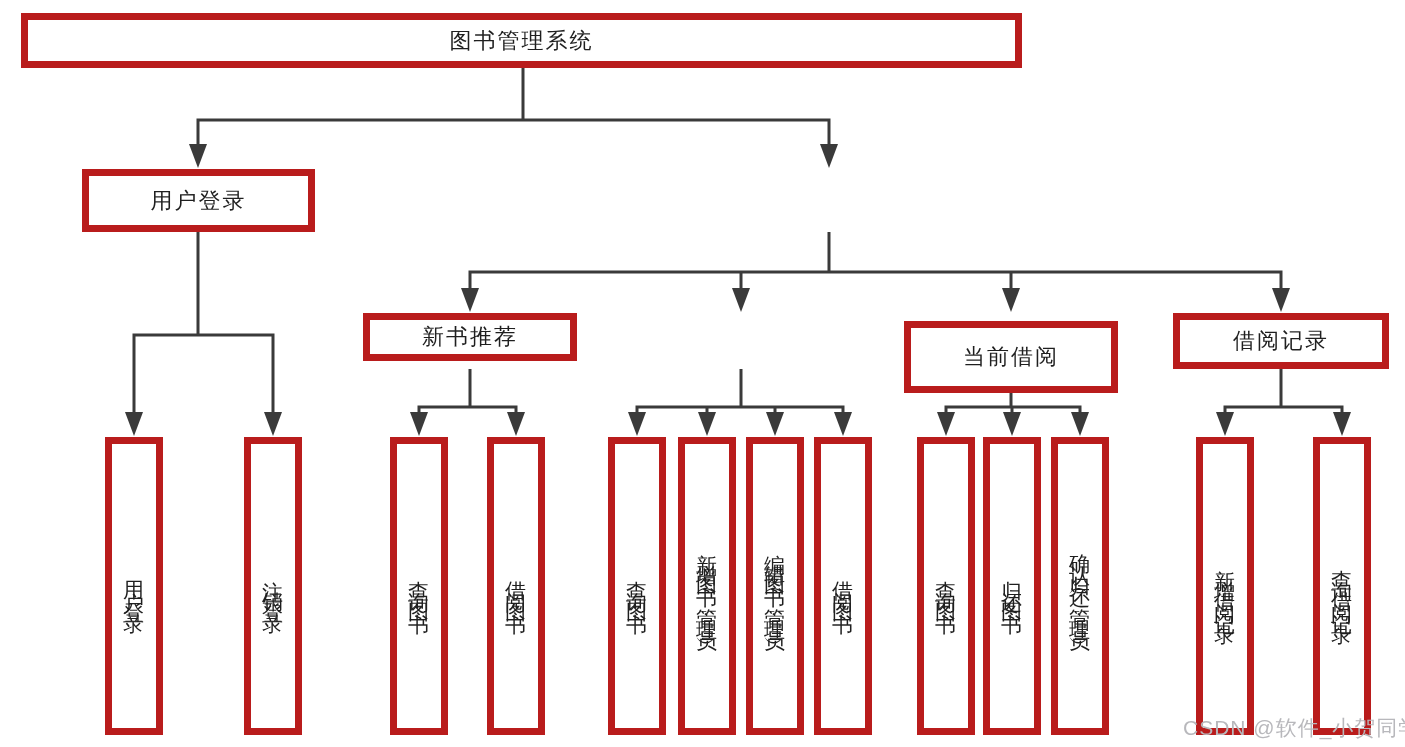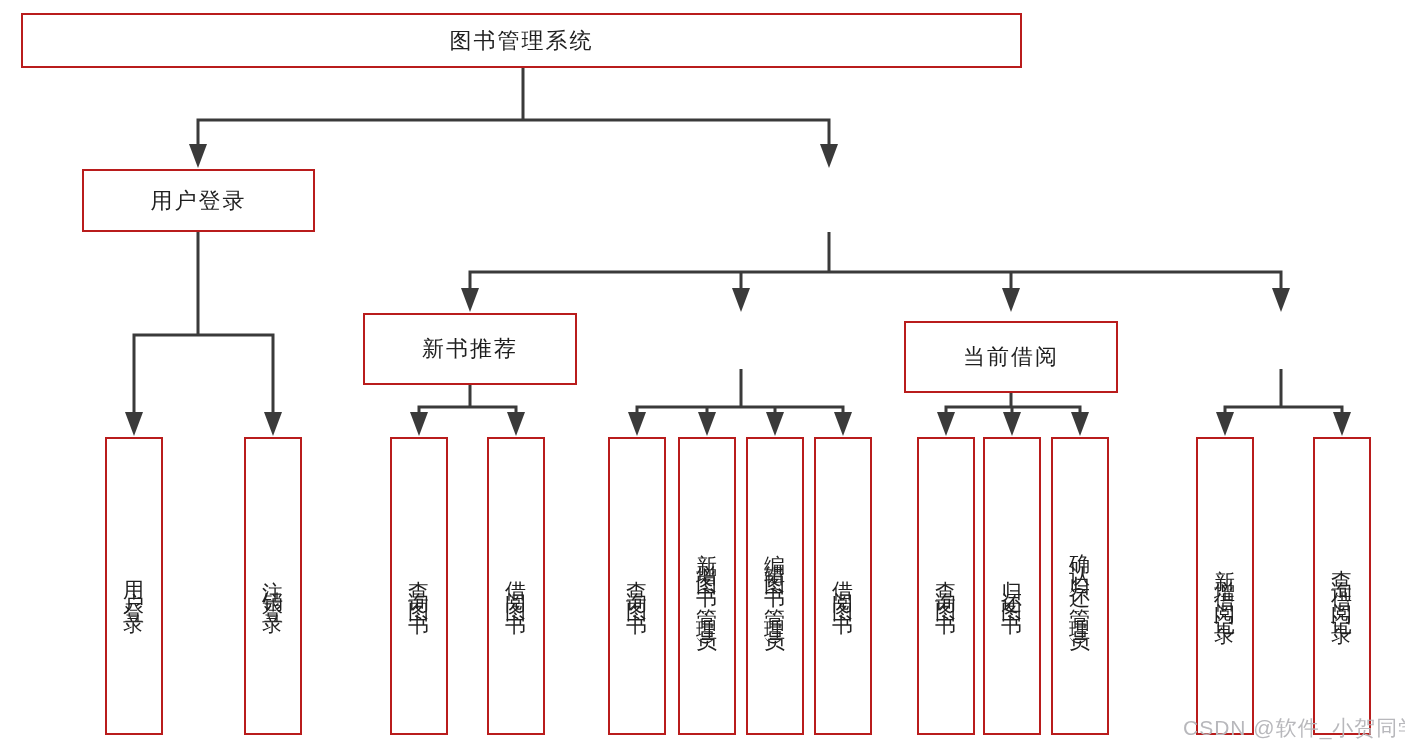--- a/index.html
+++ b/index.html
@@ -10,21 +10,21 @@
     font-family:"Liberation Sans","DejaVu Sans",sans-serif;
     overflow:hidden;
   }
   .wires{position:absolute;left:0;top:0;width:1405px;height:747px;}
   .wires path.line{fill:none;stroke:#3a3a3a;stroke-width:3;}
   .wires path.arrow{fill:#3a3a3a;stroke:none;}
   .box{
     position:absolute;
     box-sizing:border-box;
     background:#ffffff;
-    border:2px solid #b91c1c;
+    border:7px solid #b91c1c;
     color:#1f1f1f;
     display:flex;align-items:center;justify-content:center;
     font-size:22px;letter-spacing:2px;
     text-align:center;
   }
   .box.v{
     writing-mode:vertical-rl;
     text-orientation:mixed;
     font-size:21px;
     letter-spacing:11px;
@@ -79,22 +79,23 @@
     <g>
       <path class="line" d="M1281 369 V407 M1225 414 V407 H1342 V414"></path>
       <path class="arrow" d="M1216 412 H1234 L1225 436 Z M1333 412 H1351 L1342 436 Z"></path>
     </g>
   </svg>
 
   <div class="box" style="left:21px;top:13px;width:1001px;height:55px">图书管理系统</div>
 
   <div class="box" style="left:82px;top:169px;width:233px;height:63px">用户登录</div>
 
-  <div class="box" style="left:363px;top:313px;width:214px;height:72px">新书推荐</div>
+  <div class="box" style="left:363px;top:313px;width:214px;height:48px">新书推荐</div>
   <div class="box" style="left:904px;top:321px;width:214px;height:72px">当前借阅</div>
+  <div class="box" style="left:1173px;top:313px;width:216px;height:56px">借阅记录</div>
 
   <div class="box v" style="left:105px;top:437px;width:58px;height:298px">用户登录</div>
   <div class="box v" style="left:244px;top:437px;width:58px;height:298px">注销登录</div>
 
   <div class="box v" style="left:390px;top:437px;width:58px;height:298px">查询图书</div>
   <div class="box v" style="left:487px;top:437px;width:58px;height:298px">借阅图书</div>
 
   <div class="box v" style="left:608px;top:437px;width:58px;height:298px">查询图书</div>
   <div class="box v" style="left:678px;top:437px;width:58px;height:298px">新增图书（管理员）</div>
   <div class="box v" style="left:746px;top:437px;width:58px;height:298px">编辑图书（管理员）</div>

